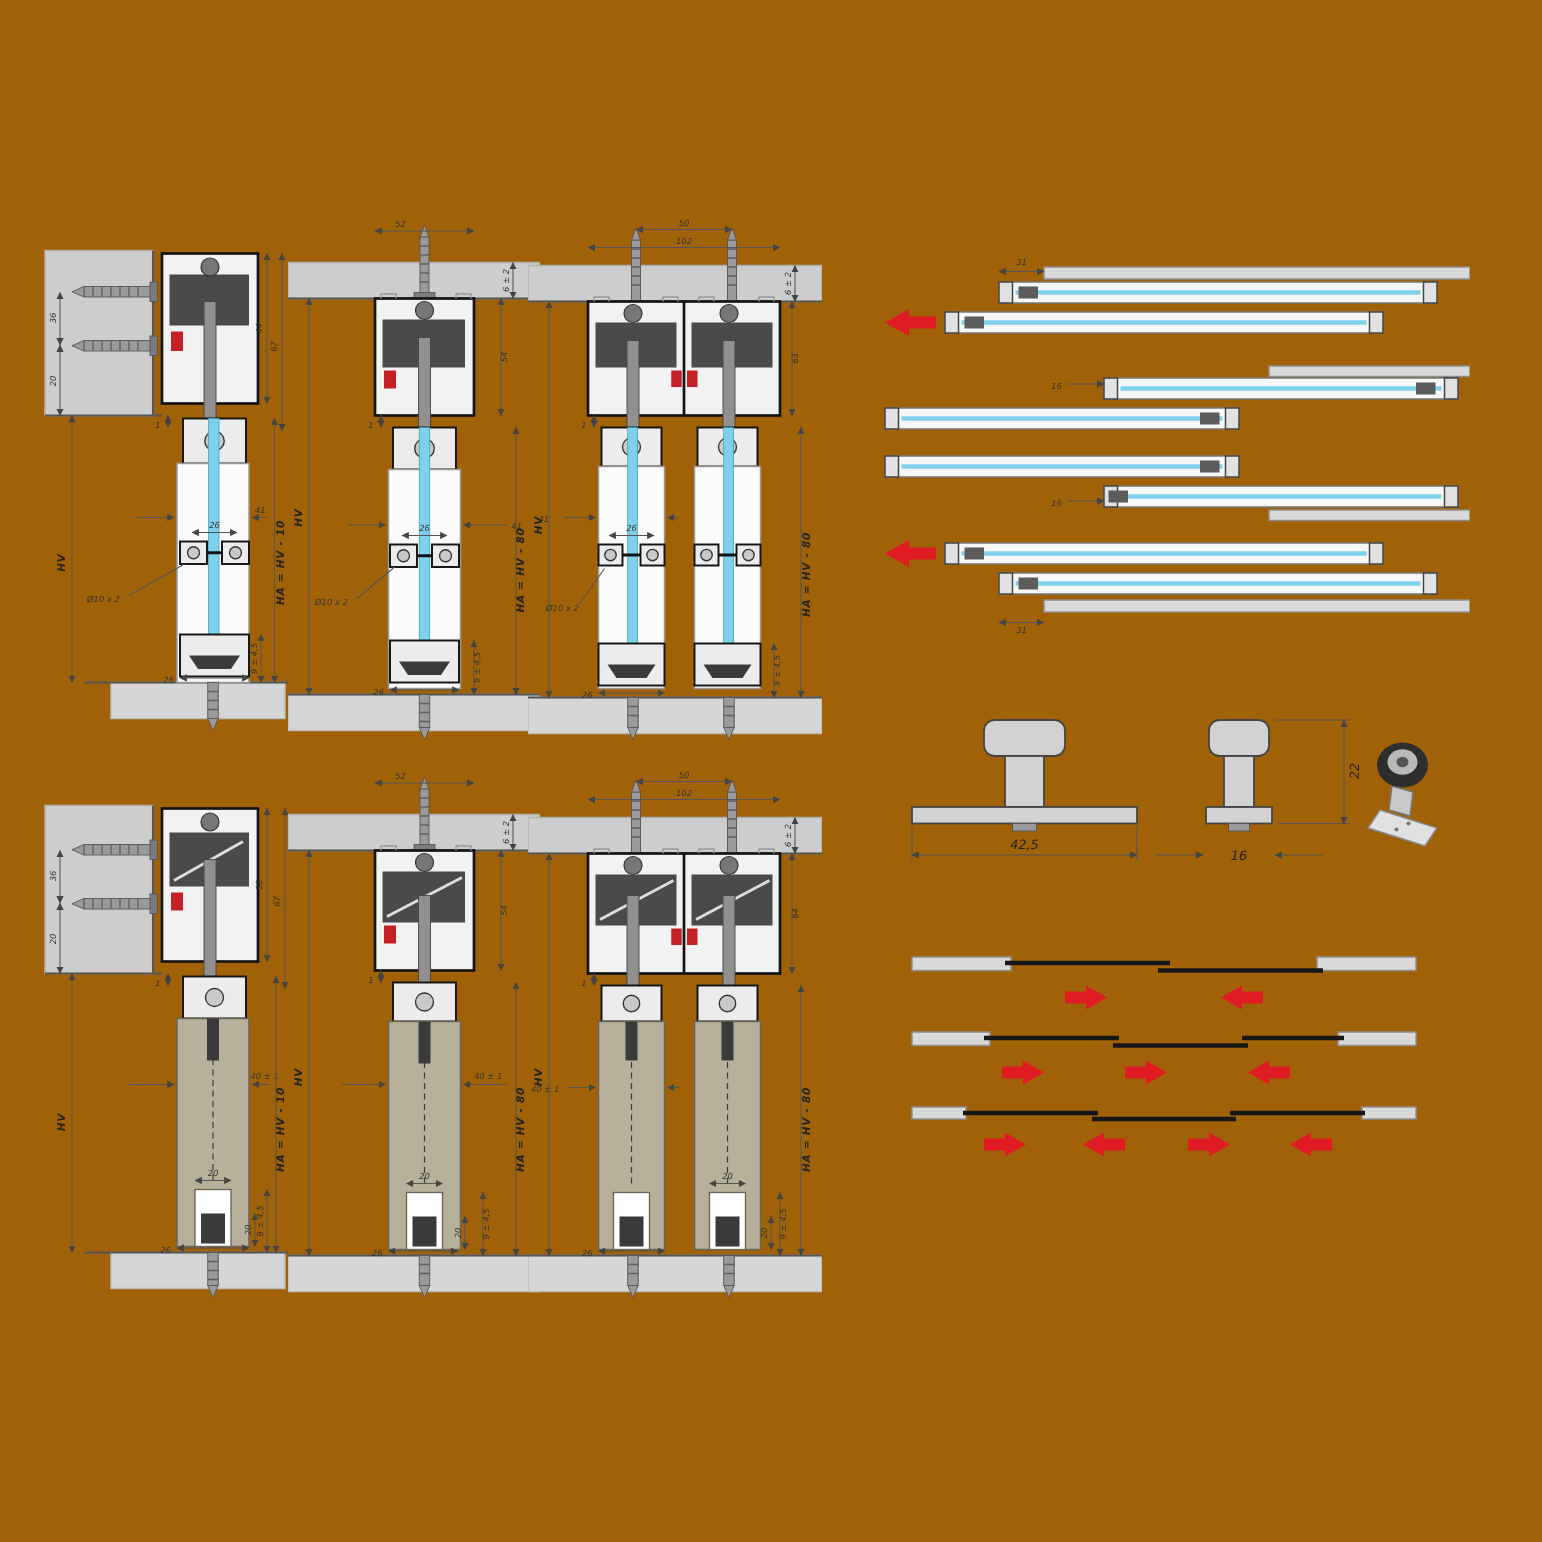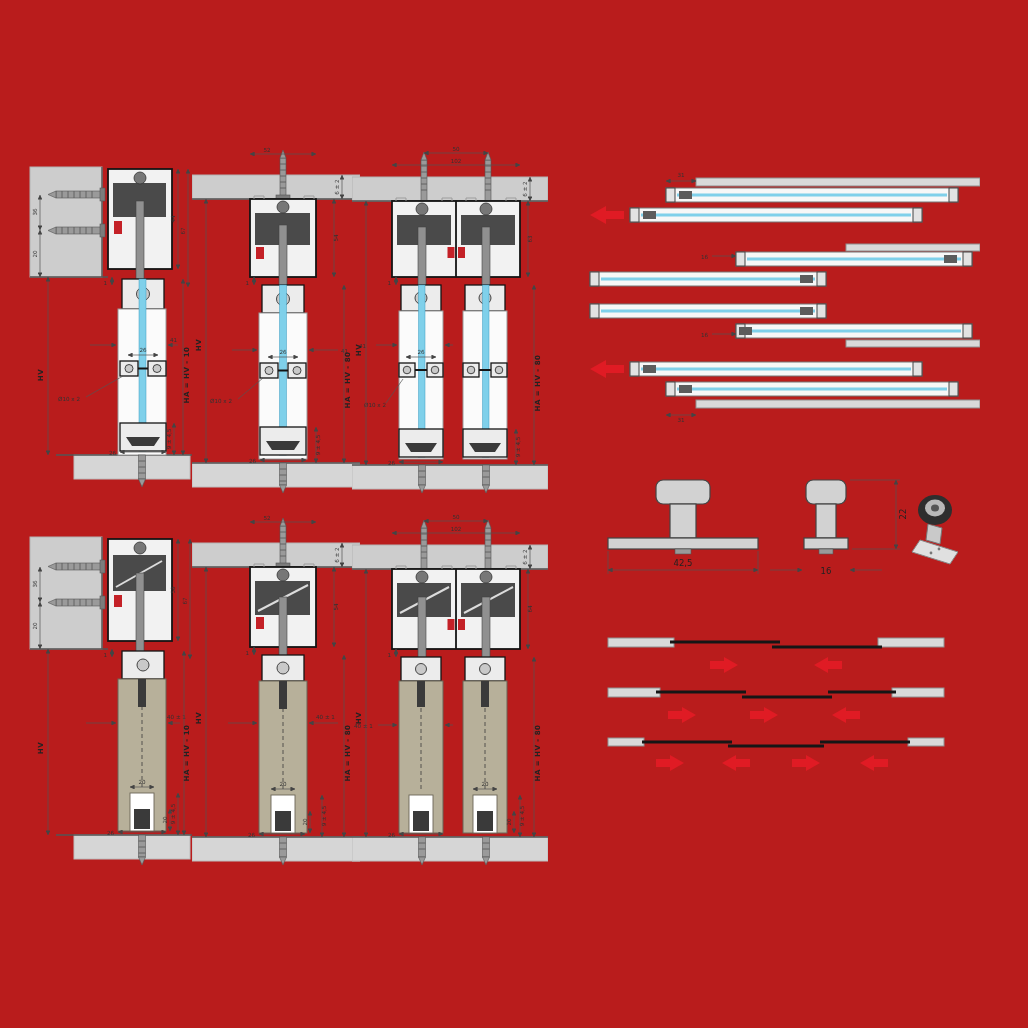--- a/index.html
+++ b/index.html
@@ -1,16 +1,16 @@
 <!DOCTYPE html>
 <html><head>
 <meta charset="utf-8">
 <style>
   html,body{margin:0;padding:0;background:#fff;}
-  .canvas{position:relative;width:1028px;height:1028px;background:#b91c1c;overflow:hidden;font-family:"DejaVu Sans",sans-serif;}
+  .canvas{position:relative;width:1028px;height:1028px;background:#a16207;overflow:hidden;font-family:"DejaVu Sans",sans-serif;font-style:italic;}
   .abs{position:absolute;}
   svg text{font-family:"DejaVu Sans",sans-serif;}
   .dts{font-size:5.6px;fill:#333;}
   .dtm{font-size:8.5px;fill:#222;}
   .dtb{font-size:7px;fill:#222;font-weight:bold;letter-spacing:.5px;}
   .dl{stroke:#555;stroke-width:.7;fill:none;}
   .ol{fill:#f2f2f2;stroke:#141414;stroke-width:1.8;}
   .ol2{fill:#ececec;stroke:#141414;stroke-width:1.3;}
   .thin{fill:none;stroke:#999;stroke-width:.9;}
   .edge{stroke:#555;stroke-width:1.4;}

